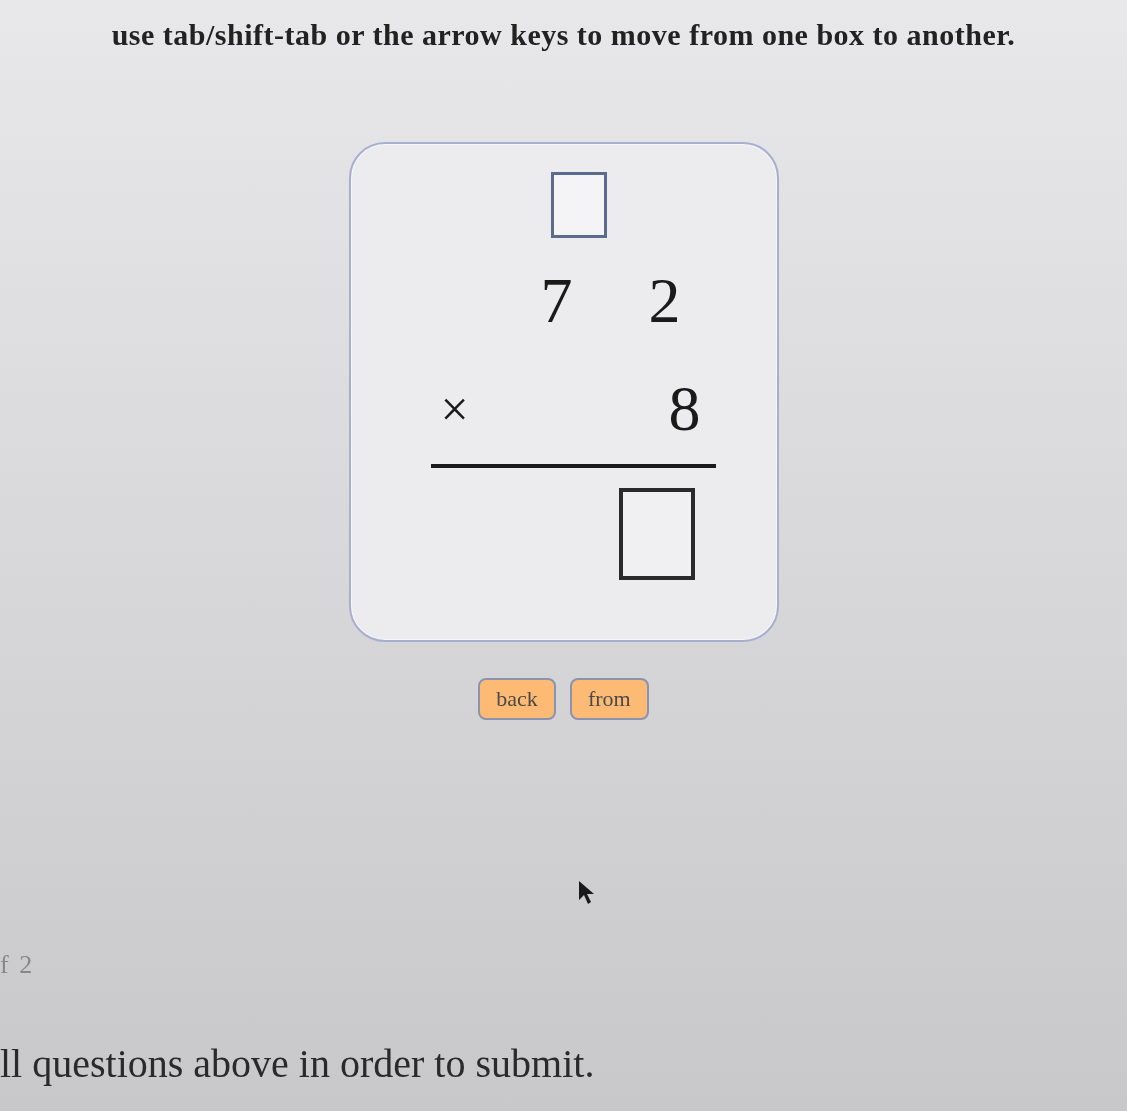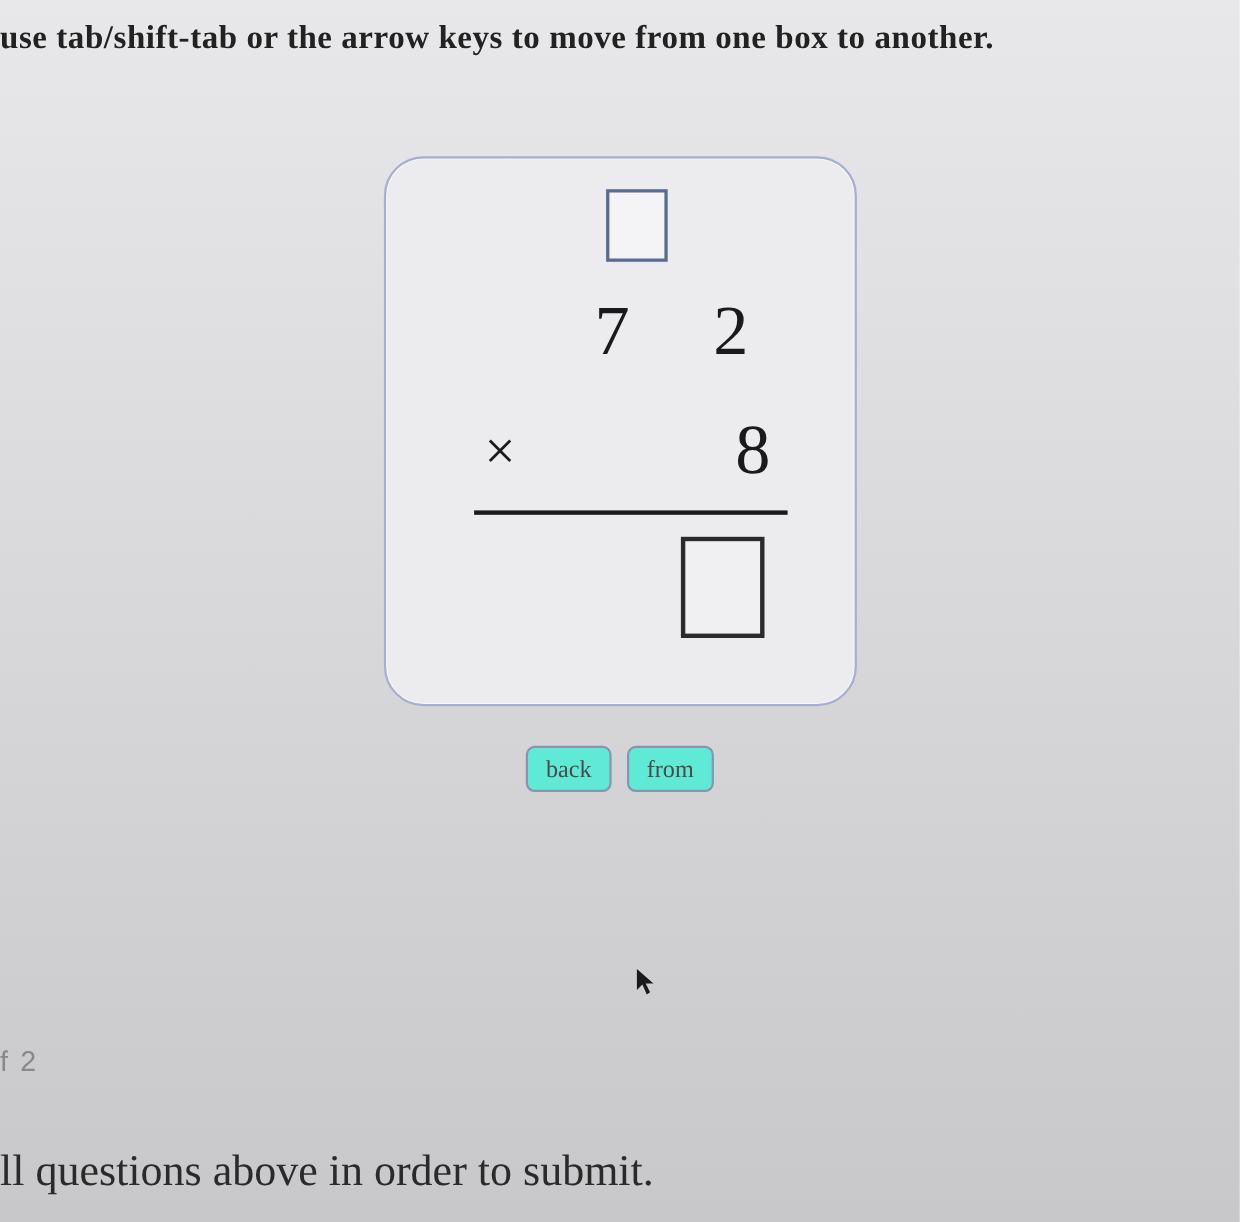--- a/index.html
+++ b/index.html
@@ -14,20 +14,21 @@
       height: 1111px;
       overflow: hidden;
       color: #2a2a2a;
     }
     .instruction {
       font-size: 30px;
       font-weight: bold;
       color: #222;
       padding: 18px 0 0 0;
       letter-spacing: 0.5px;
+      text-align: center;
     }
     .main-area {
       display: flex;
       flex-direction: column;
       align-items: center;
       margin-top: 90px;
     }
     .problem-card {
       width: 430px;
       height: 500px;
@@ -101,39 +102,39 @@
       margin-top: 36px;
       display: flex;
       gap: 14px;
     }
     .nav-btn {
       font-family: Georgia, serif;
       font-size: 22px;
       padding: 6px 16px;
       border: 2px solid #8a94b0;
       border-radius: 8px;
-      background: #5eead4;
+      background: #fdba74;
       color: #4a4a4a;
       cursor: pointer;
     }
     .cursor-icon {
       position: absolute;
       top: 880px;
       left: 578px;
       font-size: 26px;
       color: #1a1a1a;
       pointer-events: none;
     }
     .page-indicator {
       position: absolute;
       left: 0;
       top: 950px;
       font-size: 26px;
       color: #888;
-      font-family: Liberation Sans, sans-serif;
+      font-family: Liberation Serif, serif;
       letter-spacing: 2px;
     }
     .footer-text {
       position: absolute;
       left: 0;
       bottom: 24px;
       font-size: 40px;
       color: #2a2a2a;
       font-family: Liberation Serif, serif;
     }

